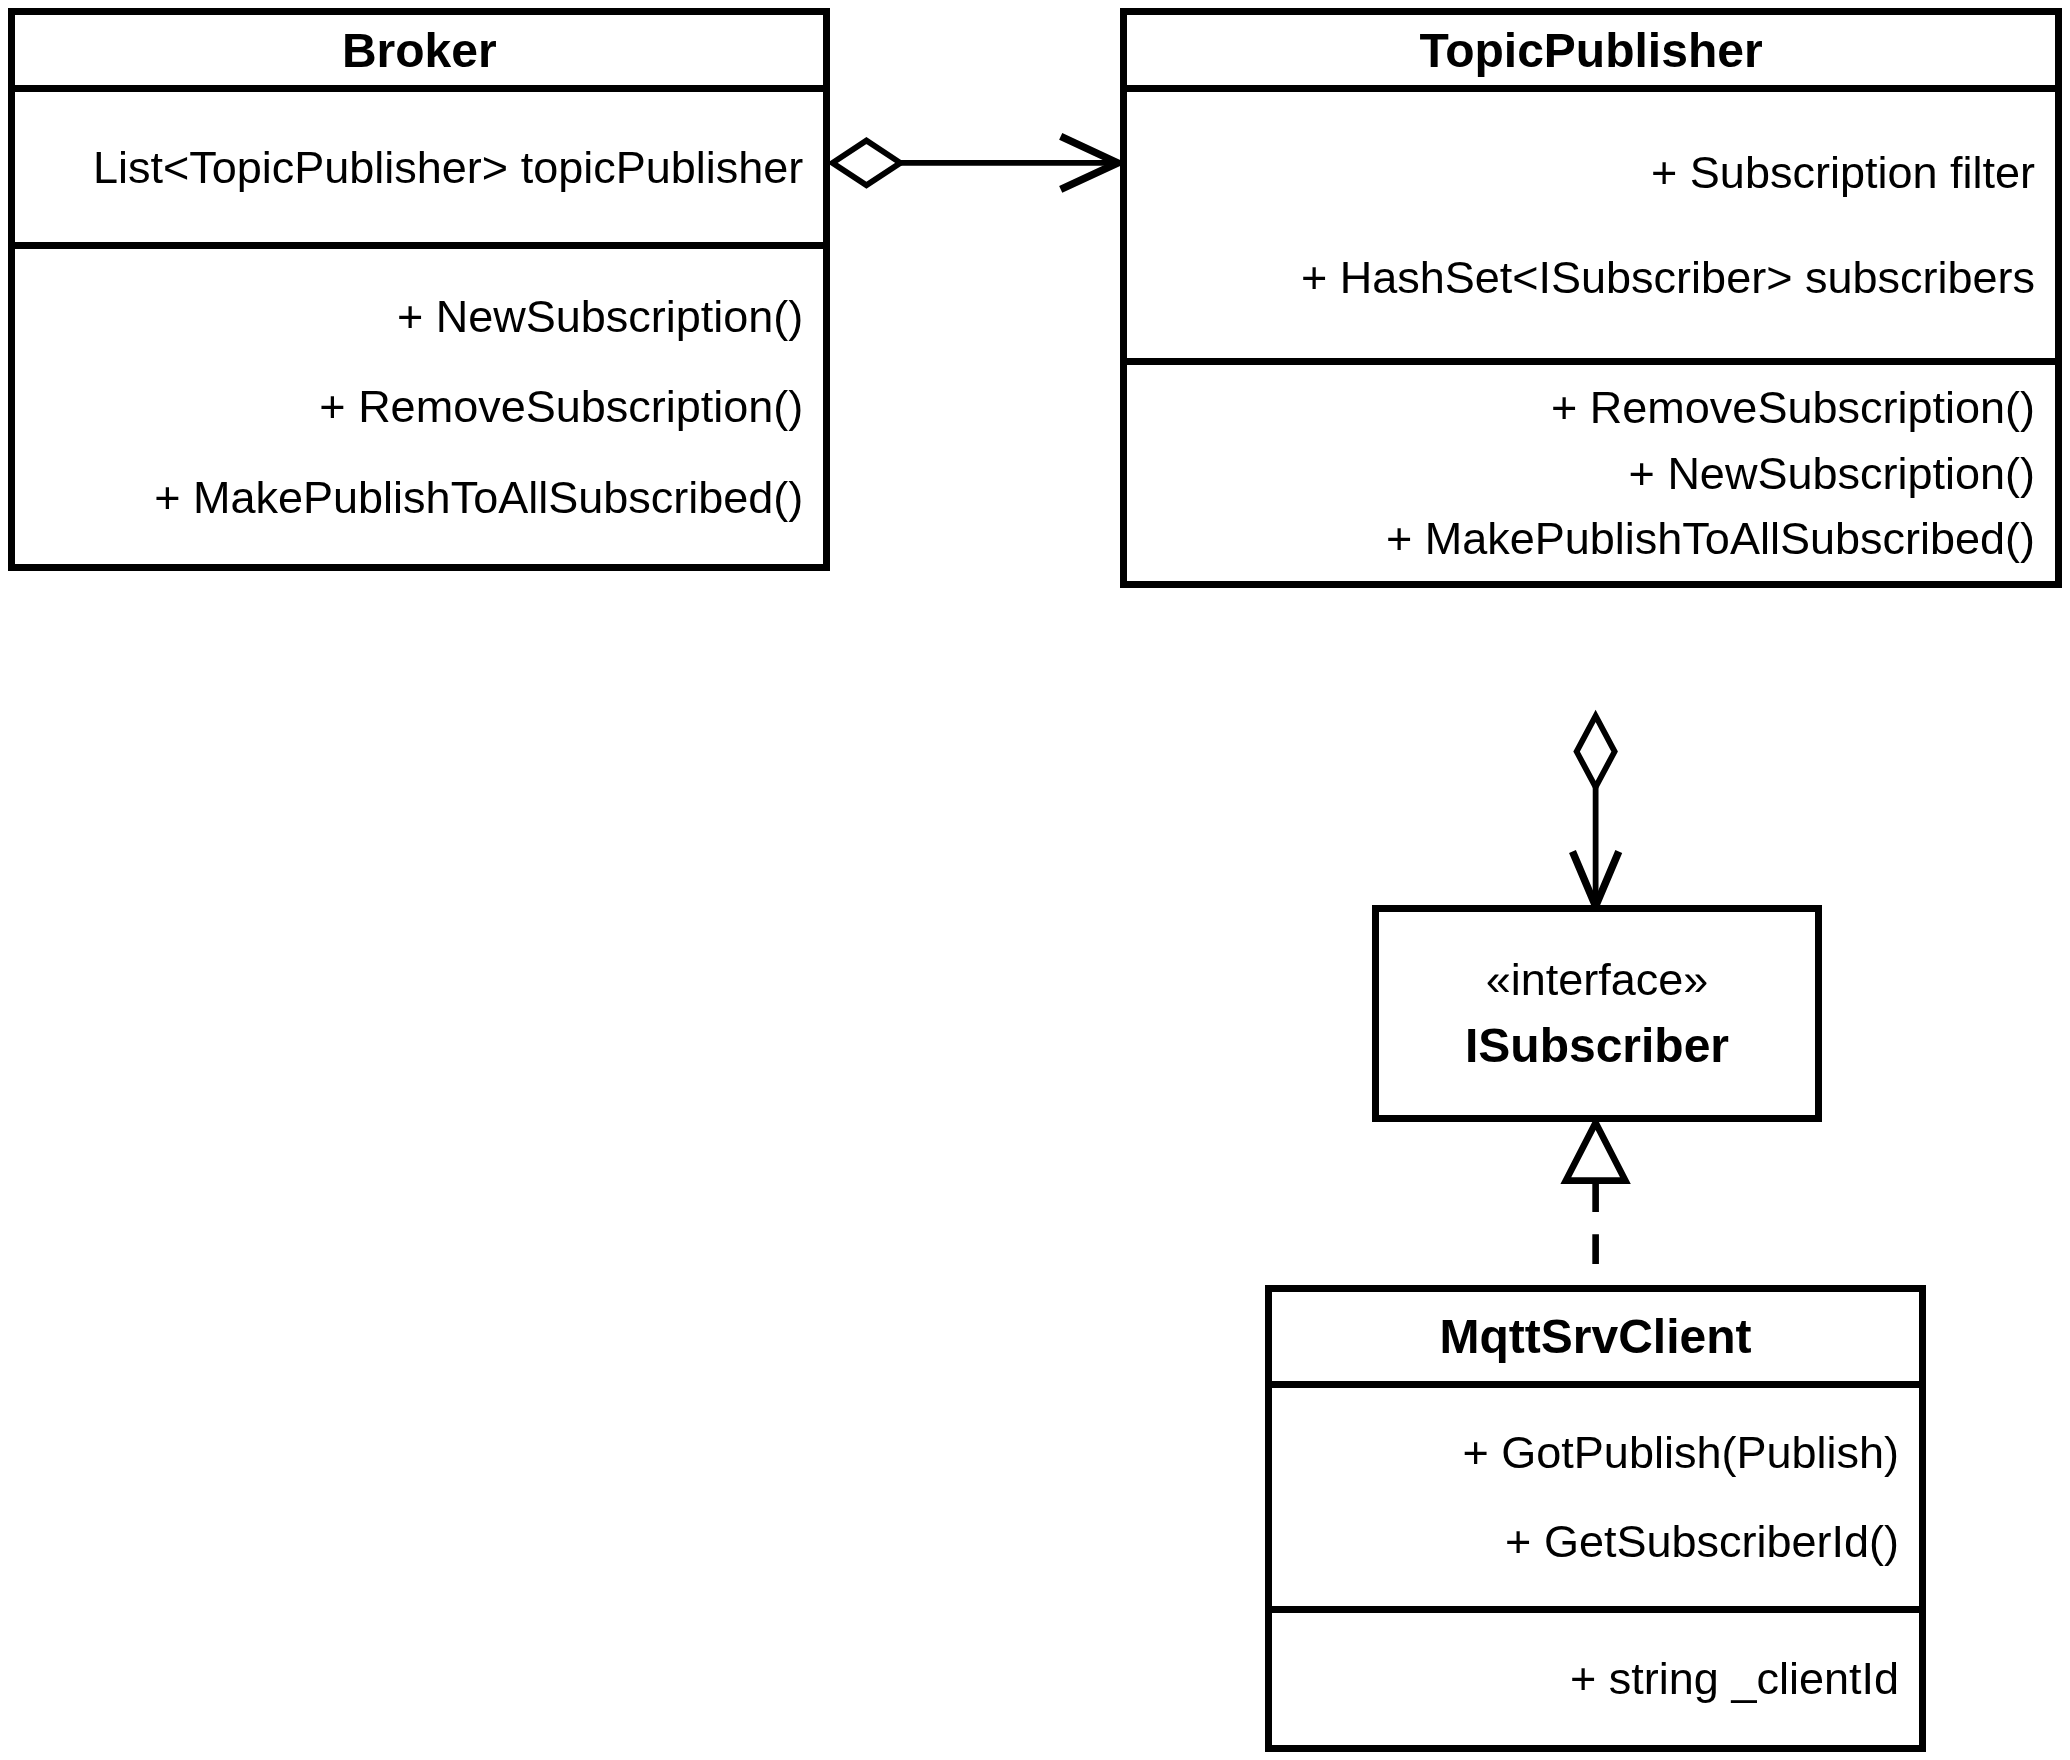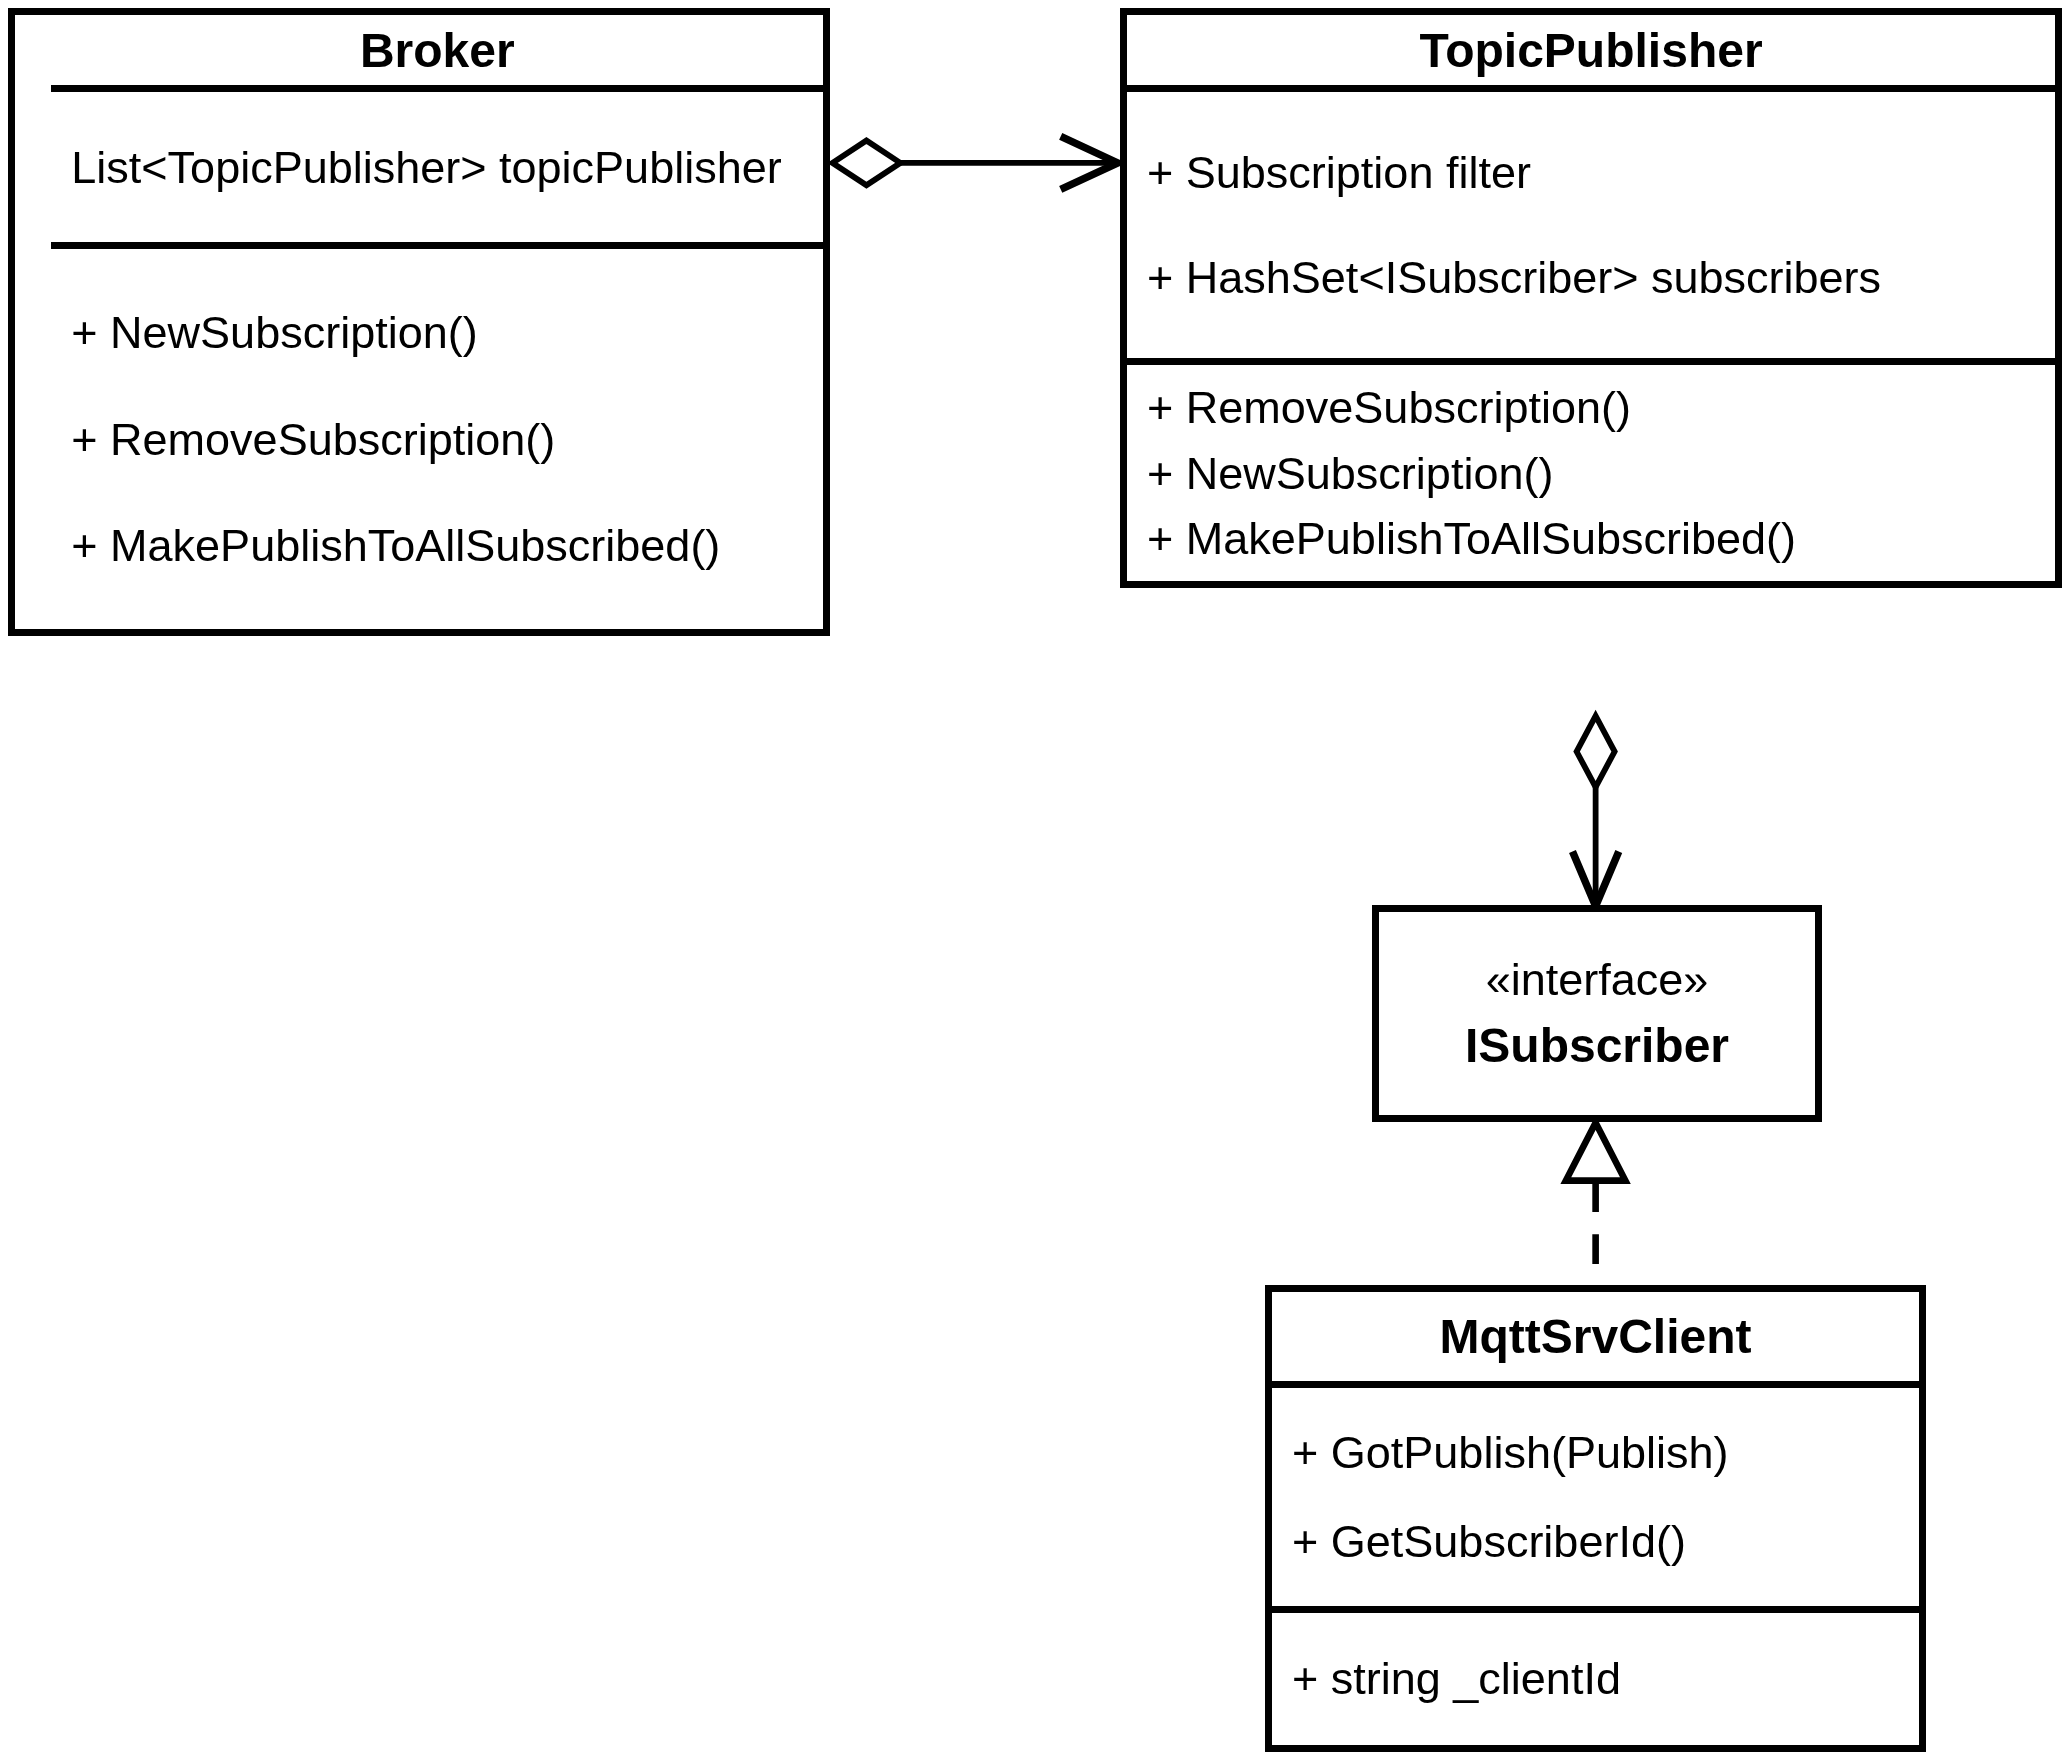--- a/index.html
+++ b/index.html
@@ -19,20 +19,21 @@
     border: 7.4px solid #000000;
     display: flex;
     flex-direction: column;
   }
   .compartment {
     display: flex;
     flex-direction: column;
     justify-content: space-evenly;
     padding: 0 20px;
     flex: 0 0 auto;
+    align-items: flex-end;
   }
   .compartment + .compartment { border-top: 7.4px solid #000000; }
   .compartment.title {
     align-items: center;
     justify-content: center;
     font-weight: bold;
     font-size: 48px;
     padding: 0 8.3px;
     gap: 11.6px;
   }
@@ -43,21 +44,21 @@
     white-space: nowrap;
   }
   .stereotype {
     font-weight: normal;
     font-size: 45px;
     text-align: center;
     display: block;
   }
   .class-name-text { display: block; text-align: center; }
 
-  #class-broker        { left: 8.3px;   top: 8.3px;   width: 822px;  height: 628px; padding-left: 36px; }
+  #class-broker        { left: 8.3px;   top: 8.3px;   width: 822px;  height: 563px; }
   #class-broker .title { height: 70px; }
   #class-broker .attrs { height: 157px; }
 
   #class-topicpublisher        { left: 1120px; top: 8.3px;   width: 942px; height: 580px; }
   #class-topicpublisher .title { height: 70px; }
   #class-topicpublisher .attrs { height: 273px; }
 
   #class-isubscriber        { left: 1372px; top: 905px; width: 450px;  height: 217px; }
   #class-isubscriber .title { flex: 1 1 auto; }
 

